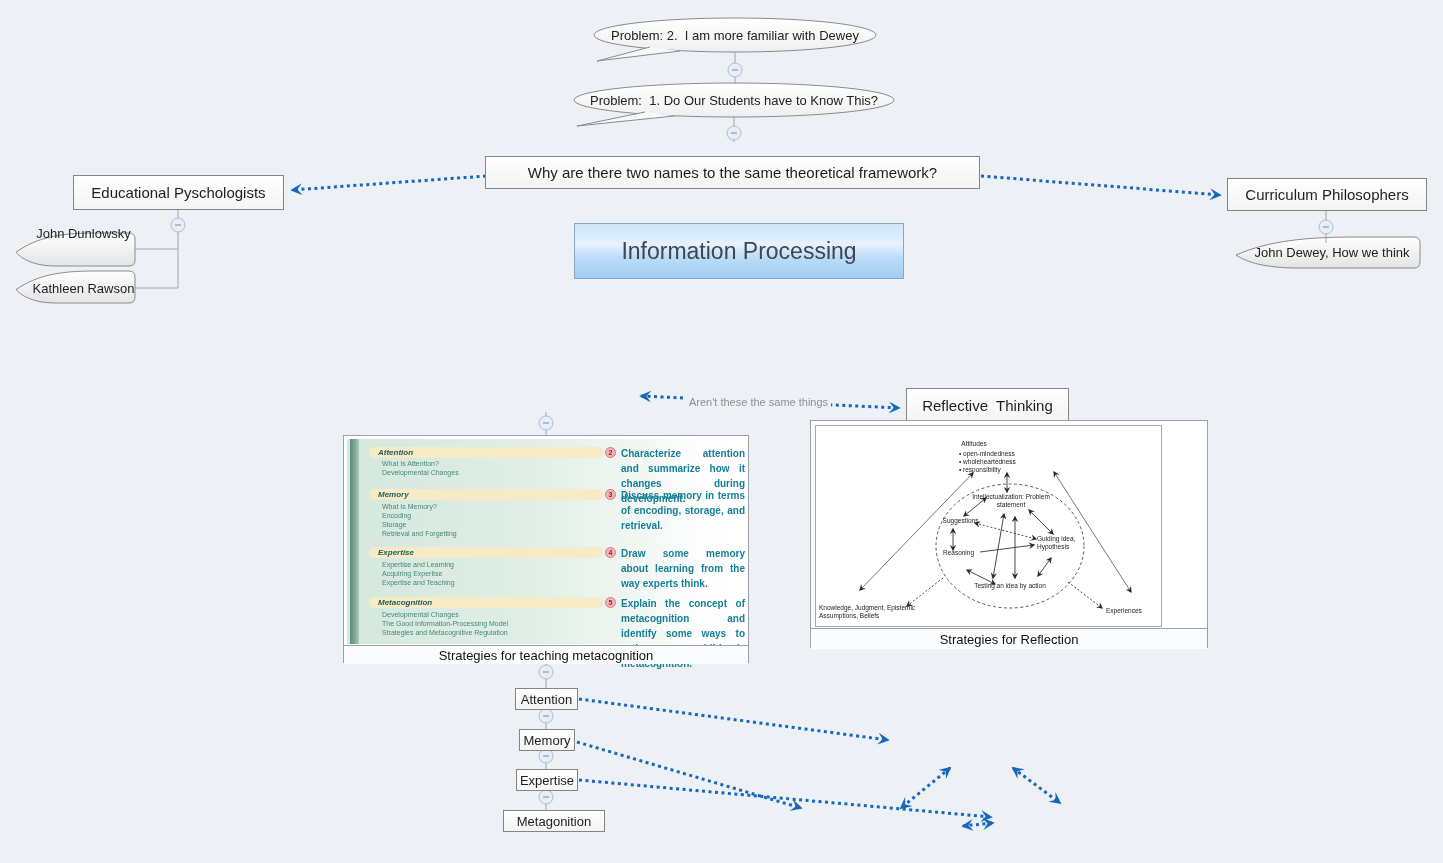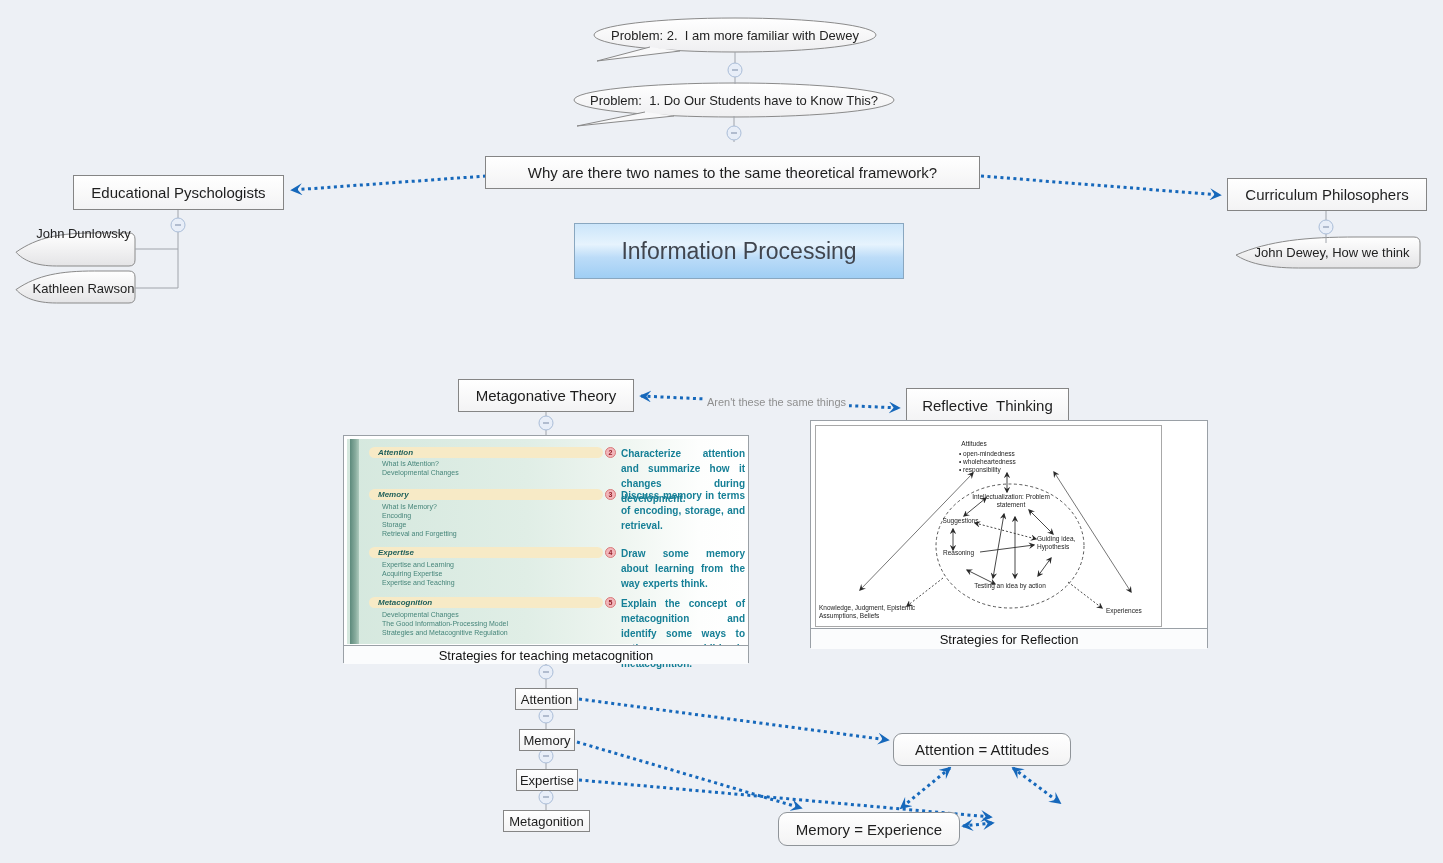--- a/index.html
+++ b/index.html
@@ -159,28 +159,27 @@
     </g>
   </svg>
 
   <div class="floatlabel bubble-text" style="left:735px;top:35px;">Problem: 2.  I am more familiar with Dewey</div>
   <div class="floatlabel bubble-text" style="left:734px;top:100px;">Problem:  1. Do Our Students have to Know This?</div>
 
   <div class="topic" style="left:485px;top:142px;width:495px;height:33px;margin-top:14px;">Why are there two names to the same theoretical framework?</div>
   <div class="topic" style="left:73px;top:175px;width:211px;height:35px;">Educational Pyschologists</div>
   <div class="topic" style="left:1227px;top:178px;width:200px;height:33px;">Curriculum Philosophers</div>
   <div class="topic central" style="left:574px;top:223px;width:330px;height:56px;">Information Processing</div>
-  <div class="topic" style="left:458px;top:379px;width:176px;height:33px;">Metagonative Theory</div>
   <div class="topic" style="left:906px;top:388px;width:163px;height:35px;">Reflective  Thinking</div>
 
   <div class="floatlabel shape-text" style="left:36px;top:222px;width:95px;height:22px;">John Dunlowsky</div>
   <div class="floatlabel shape-text" style="left:36px;top:277px;width:95px;height:22px;">Kathleen Rawson</div>
   <div class="floatlabel shape-text" style="left:1252px;top:241px;width:160px;height:22px;">John Dewey, How we think</div>
 
-  <div class="floatlabel rel-label" style="left:686px;top:396px;margin-left:18px;">Aren't these the same things</div>
+  <div class="floatlabel rel-label" style="left:686px;top:396px;">Aren't these the same things</div>
 
   <div class="panel" style="left:343px;top:435px;width:406px;height:228px;">
     <div class="tb-img">
       <div class="tb-bar"></div>
 
       <div class="tb-pill" style="top:8px;">
           <span>Attention</span>
         </div>
       <div class="tb-item" style="top:21px;">What Is Attention?</div>
       <div class="tb-item" style="top:30px;">Developmental Changes</div>
@@ -254,18 +253,16 @@
     <div class="rf-label" style="left:110px;top:128px;width:75px;text-align:center;">Reasoning</div>
     <div class="rf-label" style="left:160px;top:161px;width:78px;text-align:center;">Testing an idea by action</div>
     <div class="rf-label" style="left:8px;top:183px;width:115px;">Knowledge, Judgment, Epistemic Assumptions, Beliefs</div>
     <div class="rf-label" style="left:295px;top:186px;width:60px;">Experiences</div>
     <div class="panel-caption" style="top:207px;height:20px;">Strategies for Reflection</div>
   </div>
 
   <div class="topic small" style="left:515px;top:688px;width:63px;height:22px;">Attention</div>
   <div class="topic small" style="left:519px;top:729px;width:56px;height:22px;">Memory</div>
   <div class="topic small" style="left:516px;top:769px;width:62px;height:22px;">Expertise</div>
-  <div class="topic small" style="left:503px;top:810px;width:87px;height:22px;">Metagonition</div>
-
-  <div class="topic rounded" style="left:893px;top:733px;width:178px;height:33px;">Attention = Attitudes</div>
-  <div class="topic rounded" style="left:778px;top:812px;width:182px;height:34px;">Memory = Experience</div>
+  <div class="topic small" style="left:503px;top:810px;width:102px;height:22px;">Metagonition</div>
+
 
 </div>
 
 </body></html>

